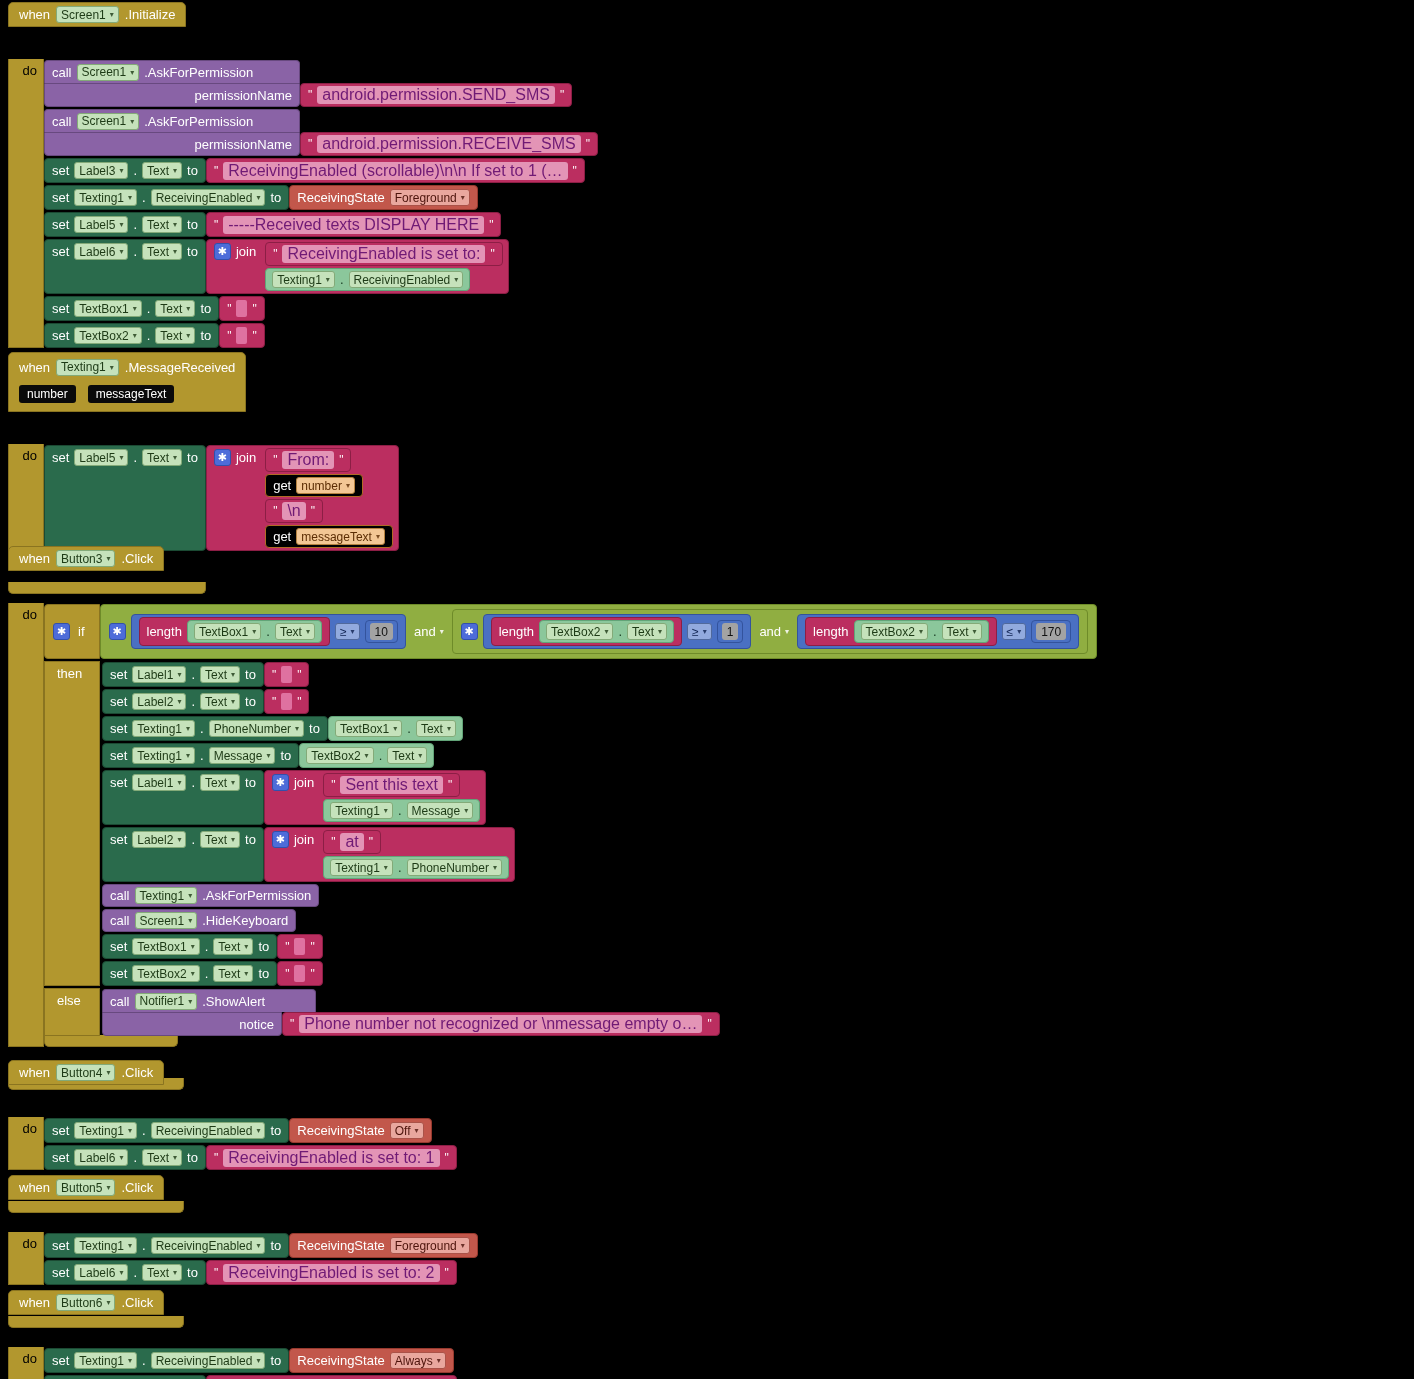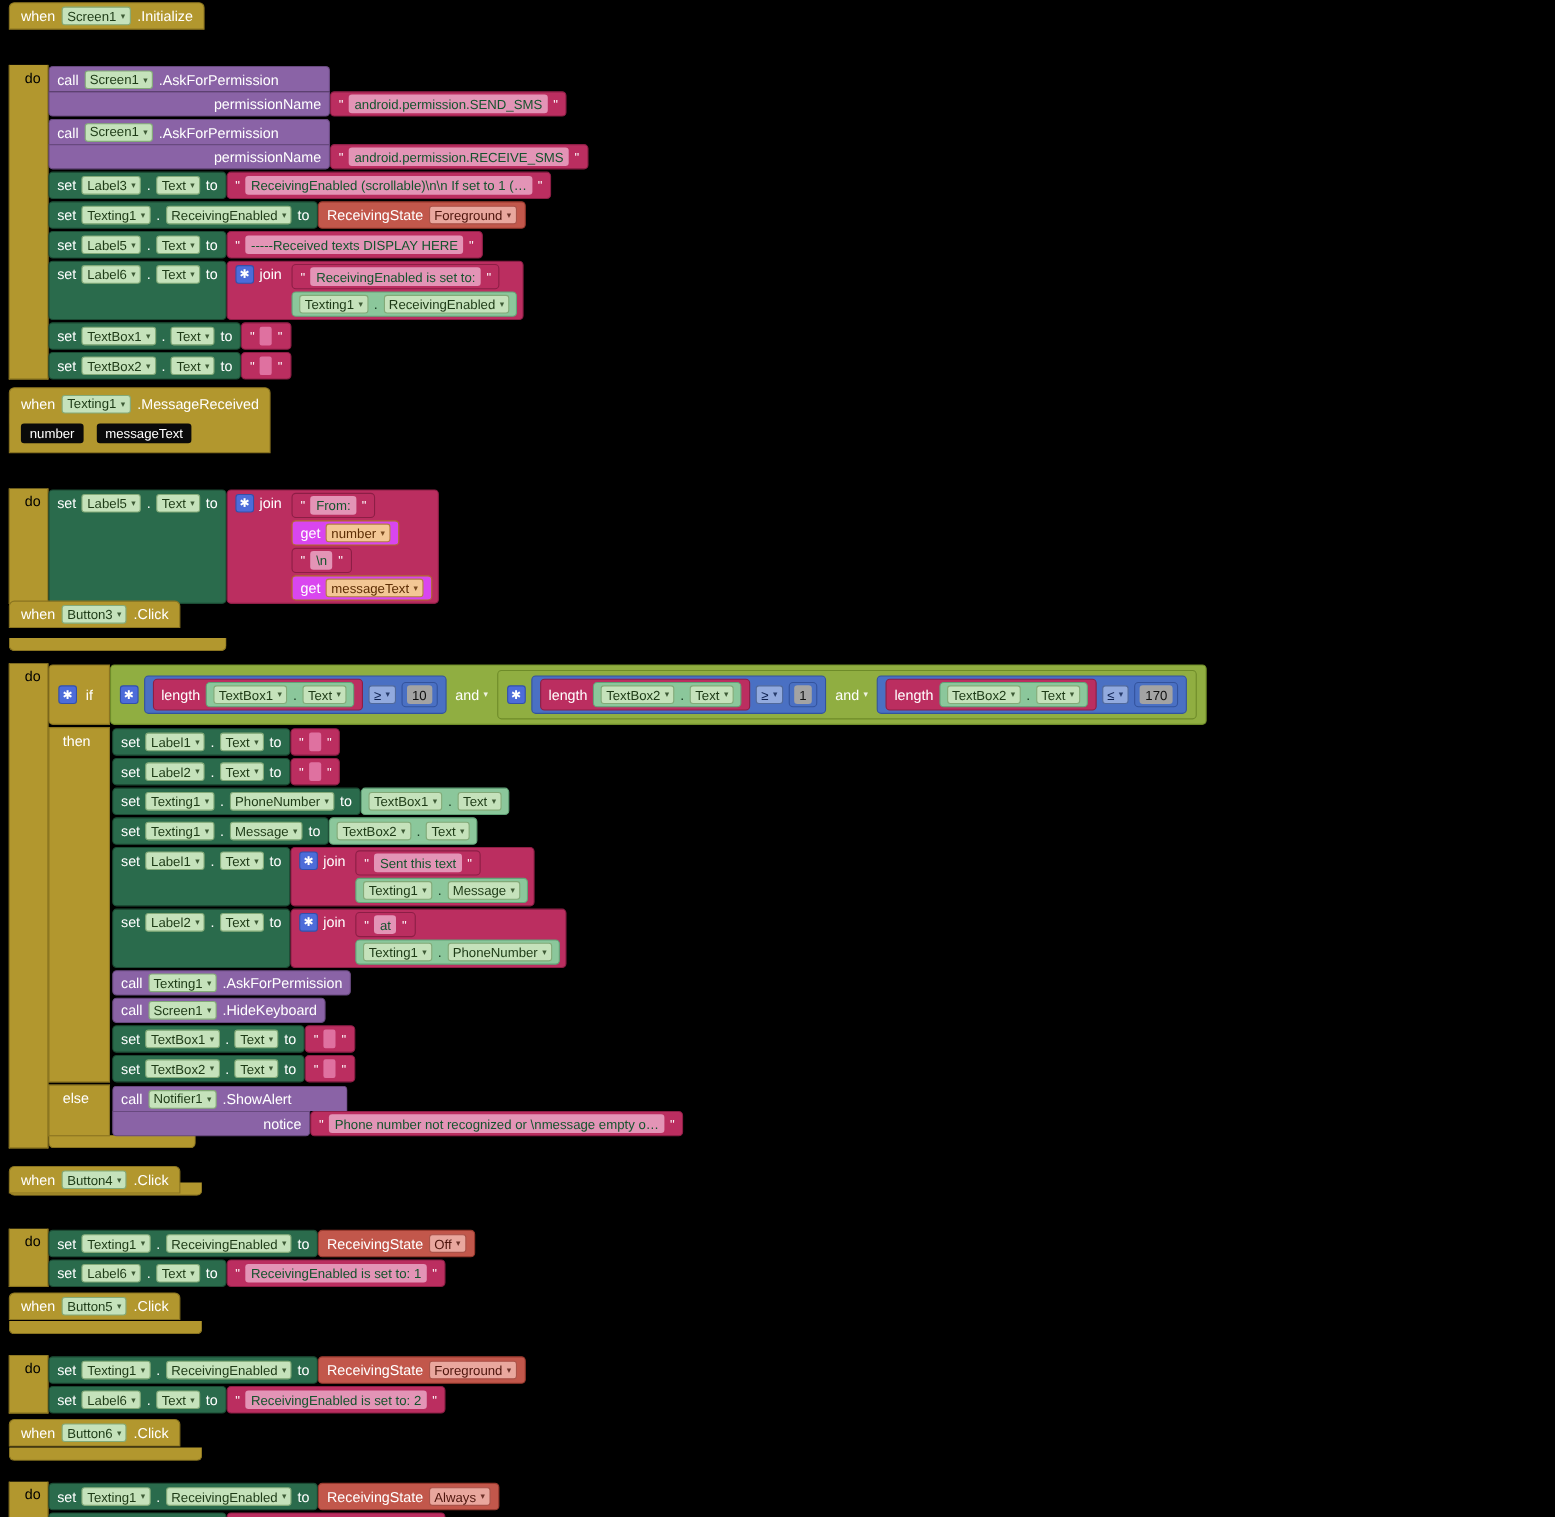--- a/index.html
+++ b/index.html
@@ -32,40 +32,40 @@
          border-radius:0 0 5px 5px; height:12px; margin-top:-1px; }
 
   .row { display:flex; align-items:stretch; }
   .blk { display:inline-flex; align-items:center; gap:5px; padding:2px 7px;
          border-radius:4px; border:1px solid transparent; color:#fff;
          white-space:nowrap; min-height:23px; }
   .grn { background:#2a6b4c; border-color:#1b4a33; }
   .mag { background:#bb2e60; border-color:#8c1e45; }
   .pur { background:#8a63a6; border-color:#68497f; }
   .red { background:#c2574b; border-color:#97392e; }
-  .org { background:#d946ef; border-color:#b06c24; }
+  .org { background:#000000; border-color:#b06c24; }
   .blu { background:#4a70c3; border-color:#33539d; }
   .lgc { background:#90ae41; border-color:#6e8b29; padding:4px 8px; }
   .lgr { background:#8bc79b; border-color:#62a478; color:#173a22; padding:1px 6px; }
 
   .vset { align-items:flex-start; align-self:stretch; }
   .line { display:inline-flex; align-items:center; gap:5px; min-height:19px; }
   .joinb { align-items:flex-start; gap:9px; padding:2px 5px 2px 7px; }
   .sockets { display:flex; flex-direction:column; gap:2px; align-items:flex-start; }
 
   .kw { color:inherit; }
   .pill { display:inline-flex; align-items:center; background:#c5e2bb; border:1px solid #83aa78;
           color:#1d3a16; border-radius:3px; padding:0 4px; font-size:12px; min-height:17px; }
   .pill::after { content:"▾"; font-size:8px; margin-left:4px; opacity:.8; }
   .pill.rd { background:#e9a79e; border-color:#aa5248; color:#4d140c; }
   .pill.or { background:#f3c795; border-color:#b5823f; color:#5c2d04; }
   .pill.bl { background:#92aade; border-color:#50699c; color:#0e2150; }
   .nf { background:#a3a3a3; color:#111; border-radius:3px; padding:0 5px; font-size:12px;
         min-height:17px; display:inline-flex; align-items:center; }
-  .tf { background:#e394b6; color:#14532d; border-radius:3px; padding:0 5px; font-size:12px;
+  .tf { background:#e394b6; color:#701a75; border-radius:3px; padding:0 5px; font-size:16px;
         min-height:17px; display:inline-flex; align-items:center; }
   .ef { width:11px; height:15px; background:#df71a0; border-radius:2px; padding:0; }
   .q  { font-size:12px; opacity:.95; }
   .gear { width:17px; height:17px; border-radius:3px; background:#4d6cd9; color:#fff;
           font-size:11px; display:inline-flex; align-items:center; justify-content:center;
           border:1px solid #3250ab; flex:0 0 auto; }
   .parm { background:#0a0a0a; color:#fff; border-radius:3px; padding:2px 8px; font-size:12px; }
   .andlbl { color:#fff; display:inline-flex; align-items:center; margin:0 3px; }
   .andlbl::after { content:"▾"; font-size:8px; margin-left:4px; opacity:.85; }
 

